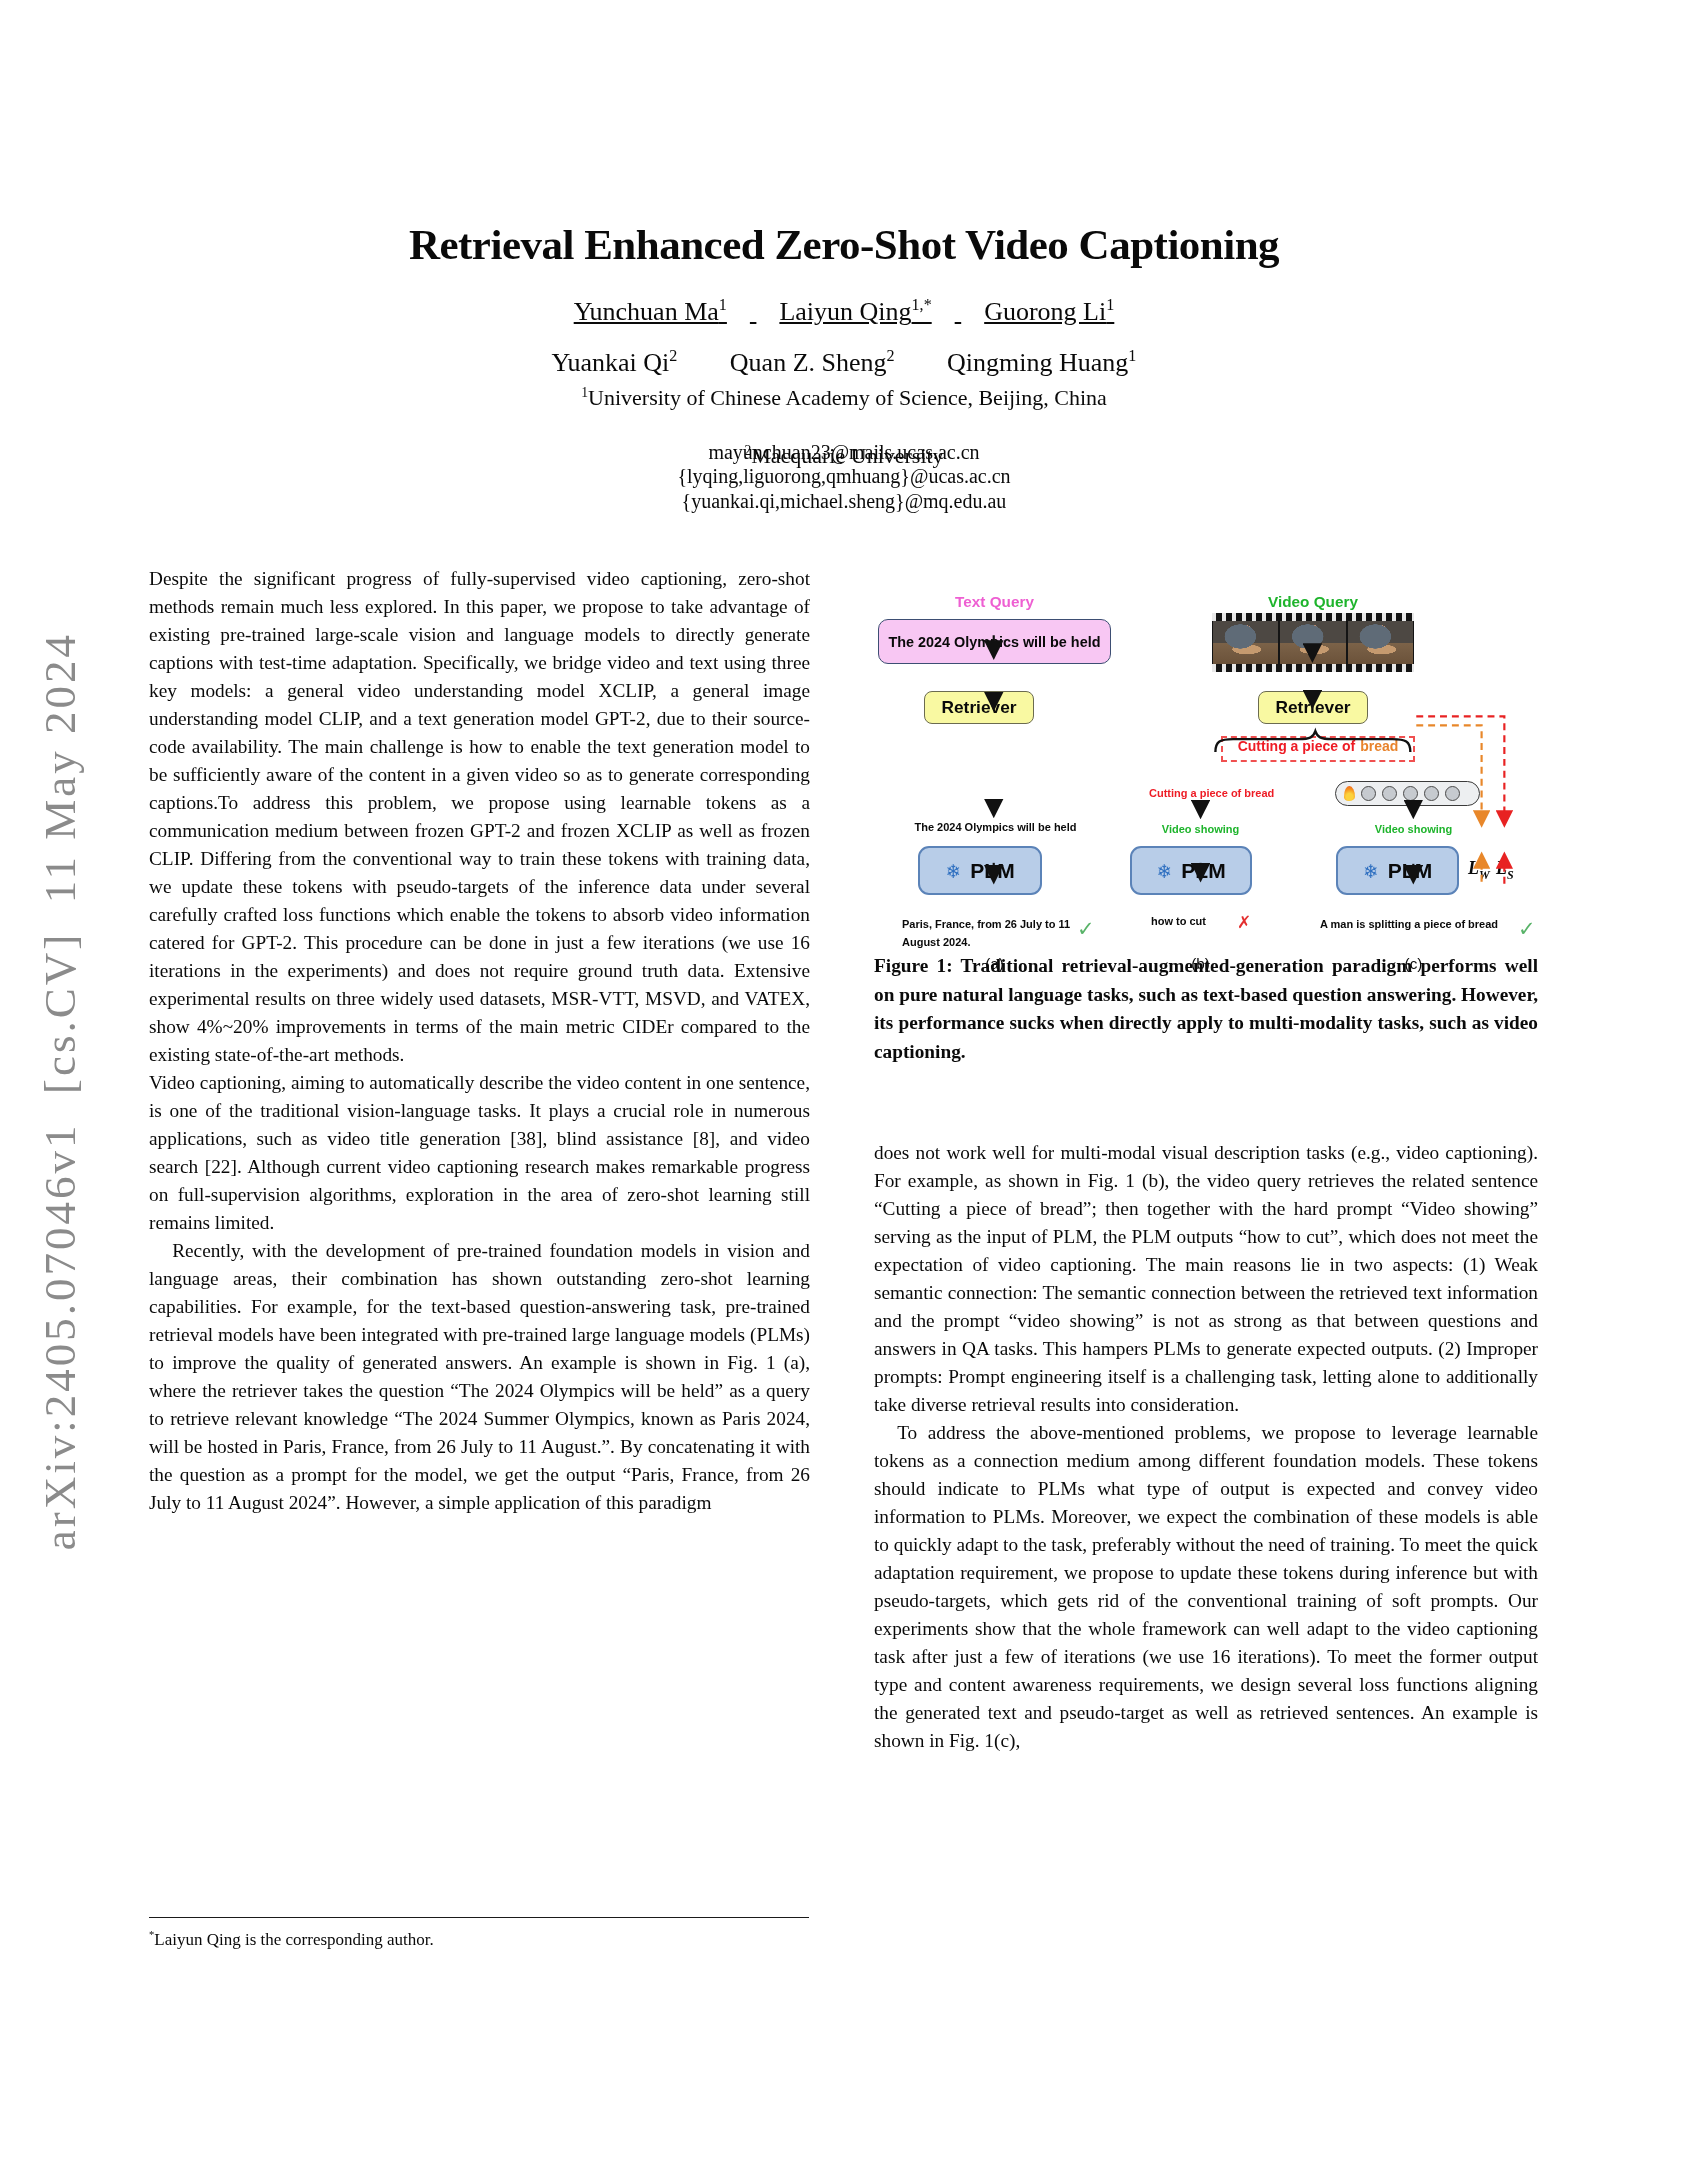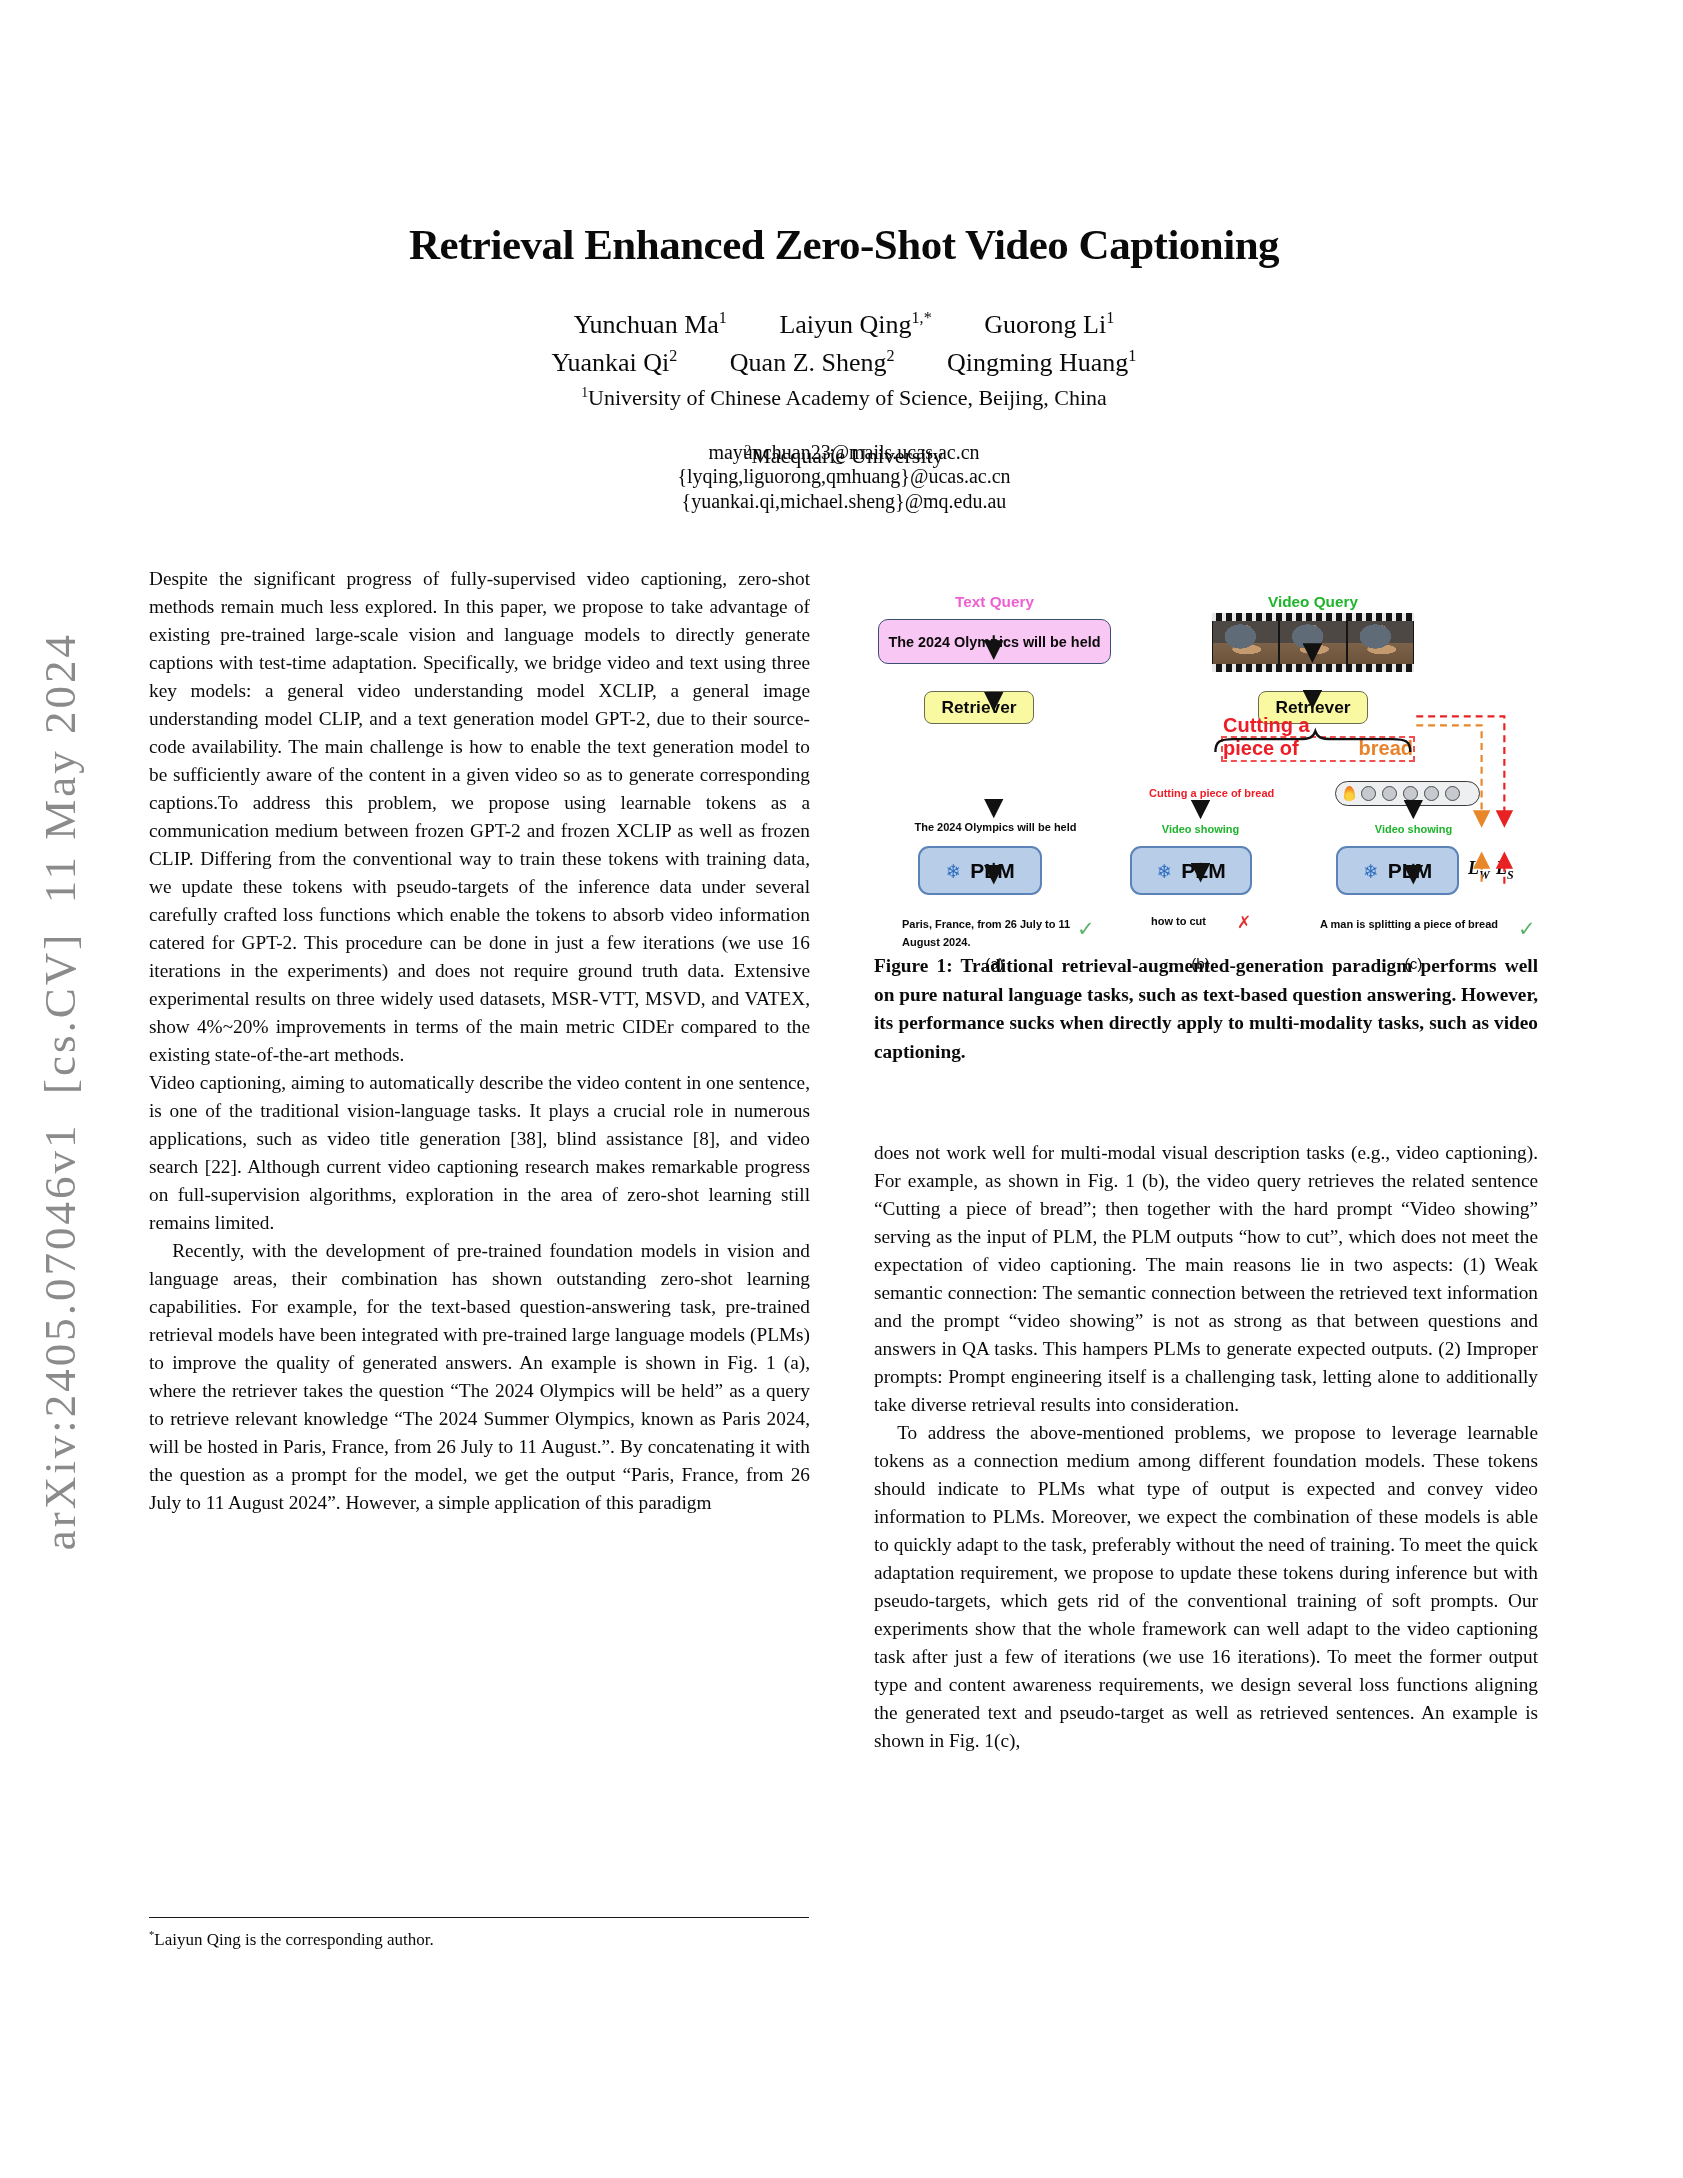--- a/index.html
+++ b/index.html
@@ -51,21 +51,21 @@
     font-size:21px;display:flex;align-items:center;justify-content:center;gap:9px;}
   .snow{color:#2e6fc0;font-family:"DejaVu Sans",sans-serif;font-size:19px;font-weight:normal;}
   .fig-text{font-size:11px;line-height:18.3px;}
   .red{color:#ee1c25;}
   .orange{color:#e8832c;margin-left:5px;}
   .mark{font-family:"DejaVu Sans",sans-serif;}
   .check{color:#58b368;font-size:21px;}
   .cross{color:#e43030;font-size:17px;}
   .panel-label{font-size:15.3px;font-weight:normal;text-align:center;}
   .dashedbox{left:347px;top:154px;width:194px;height:26px;border:2px dashed #f05050;
-    display:flex;align-items:flex-end;justify-content:center;font-size:20px;box-sizing:border-box;background:#fff;}
+    display:flex;align-items:flex-start;justify-content:center;font-size:14px;box-sizing:border-box;background:#fff;}
   
   .film{left:338px;top:31px;width:202px;height:59px;background:#141414;display:flex;flex-direction:column;}
   .sprockets{height:8px;background:repeating-linear-gradient(90deg,#e8e8e8 0 4px,#141414 4px 10px);}
   .frames{flex:1;display:flex;gap:2px;padding:0 1px;}
   .frame{flex:1;
     background:
       radial-gradient(ellipse 26px 20px at 42% 36%, #5f6b77 0 60%, rgba(0,0,0,0) 61%),
       radial-gradient(ellipse 9px 8px at 50% 20%, #b98a6e 0 60%, rgba(0,0,0,0) 61%),
       radial-gradient(ellipse 24px 8px at 52% 66%, #c59a6f 0 60%, rgba(0,0,0,0) 61%),
       linear-gradient(#4d4843 0 52%, #7b6248 52%, #6b523a);}
@@ -85,21 +85,21 @@
 </style>
 </head>
 <body>
 
 <div class="watermark">
   <span>arXiv:2405.07046v1  [cs.CV]  11 May 2024</span>
 </div>
 
 <div class="title">Retrieval Enhanced Zero-Shot Video Captioning</div>
 
-<div class="authors" style="top:309px;">
+<div class="authors" style="top:296px;text-decoration:underline;">
   <span class="author"><span>Yunchuan Ma</span><sup>1</sup></span>
   <span class="author"><span>Laiyun Qing</span><sup>1,*</sup></span>
   <span class="author"><span>Guorong Li</span><sup>1</sup></span>
 </div>
 <div class="authors" style="top:347px;">
   <span class="author"><span>Yuankai Qi</span><sup>2</sup></span>
   <span class="author"><span>Quan Z. Sheng</span><sup>2</sup></span>
   <span class="author"><span>Qingming Huang</span><sup>1</sup></span>
 </div>
 

